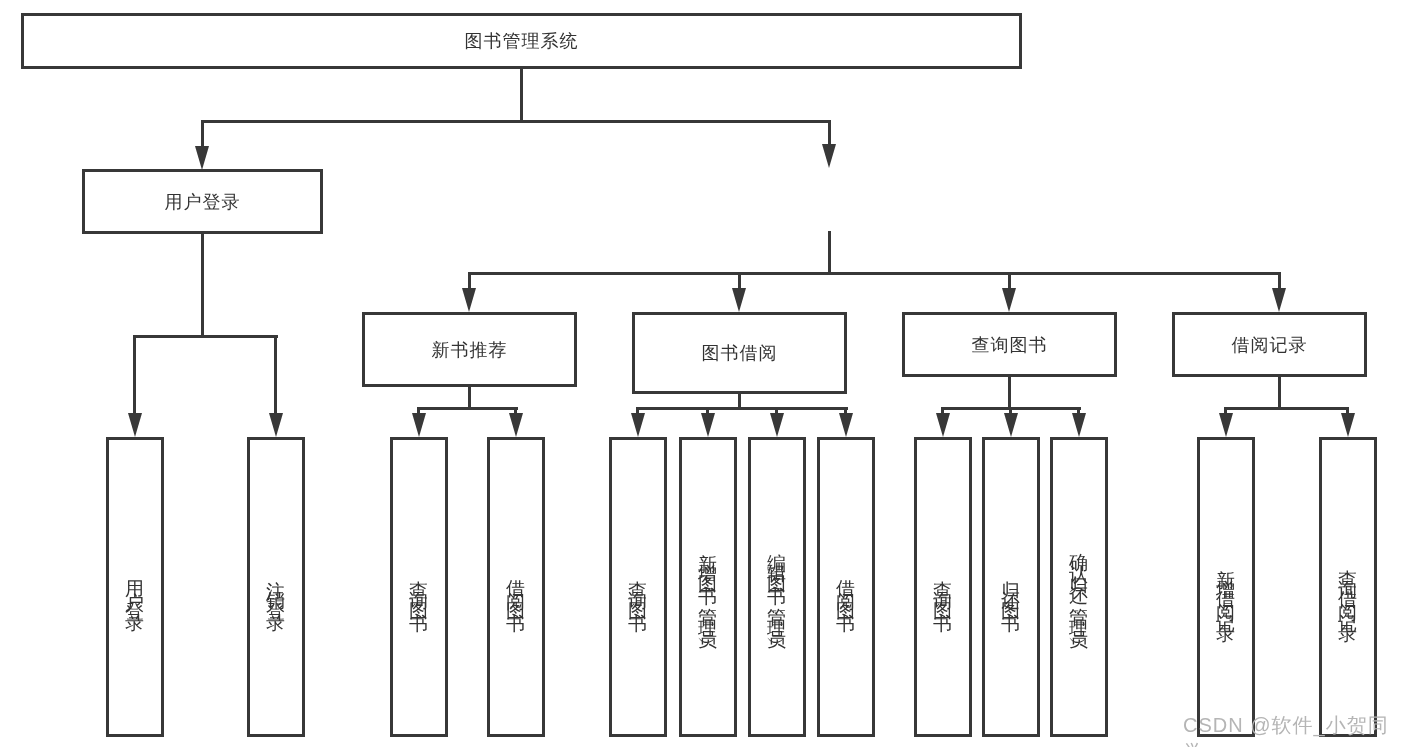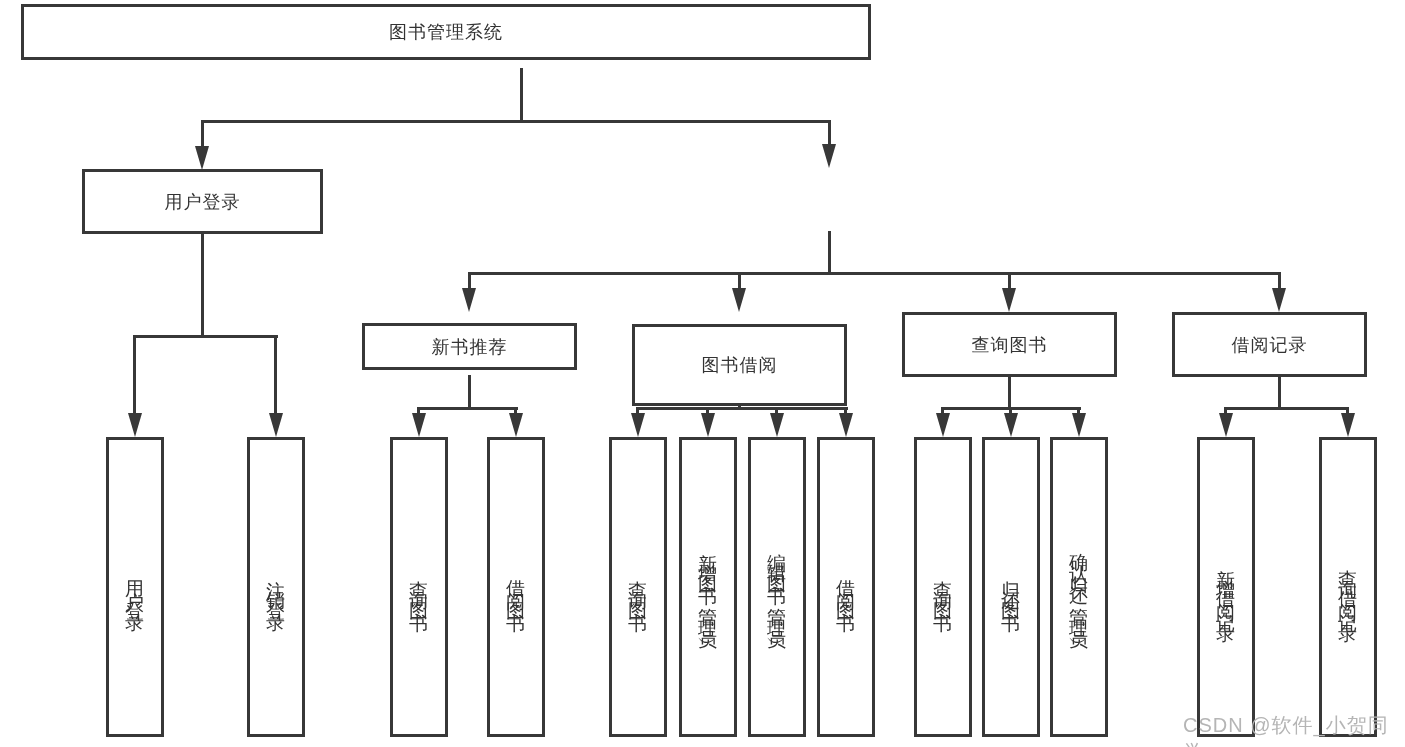--- a/index.html
+++ b/index.html
@@ -32,21 +32,21 @@
   .watermark {
     position:absolute; left:1183px; top:712px; z-index:5;
     font-size:20px; letter-spacing:1px; color:#b5b5b5;
   }
 </style>
 </head>
 <body>
 
 <div class="canvas">
 
-  <div class="node" style="left:21px;top:4px;width:850px;height:56px">
+  <div class="node" style="left:21px;top:13px;width:1001px;height:56px">
     <span>图书管理系统</span>
   </div>
 
   <div class="vl" style="left:520px;top:68px;height:53px"></div>
   <div class="hl" style="left:201px;top:120px;width:630px"></div>
   <div class="vl" style="left:201px;top:120px;height:28px"></div>
   <div class="vl" style="left:828px;top:120px;height:28px"></div>
   <div class="arw" style="left:195px;top:146px"></div>
   <div class="arw" style="left:822px;top:144px"></div>
 
@@ -65,24 +65,24 @@
   <div class="hl" style="left:468px;top:272px;width:813px"></div>
   <div class="vl" style="left:468px;top:272px;height:18px"></div>
   <div class="vl" style="left:738px;top:272px;height:18px"></div>
   <div class="vl" style="left:1008px;top:272px;height:18px"></div>
   <div class="vl" style="left:1278px;top:272px;height:18px"></div>
   <div class="arw" style="left:462px;top:288px"></div>
   <div class="arw" style="left:732px;top:288px"></div>
   <div class="arw" style="left:1002px;top:288px"></div>
   <div class="arw" style="left:1272px;top:288px"></div>
 
-  <div class="node" style="left:362px;top:323px;width:215px;height:47px">
+  <div class="node" style="left:362px;top:312px;width:215px;height:75px">
     <span>新书推荐</span>
   </div>
-  <div class="node" style="left:632px;top:324px;width:215px;height:82px">
+  <div class="node" style="left:632px;top:312px;width:215px;height:82px">
     <span>图书借阅</span>
   </div>
   <div class="node" style="left:902px;top:312px;width:215px;height:65px">
     <span>查询图书</span>
   </div>
   <div class="node" style="left:1172px;top:312px;width:195px;height:65px">
     <span>借阅记录</span>
   </div>
 
   <div class="vl" style="left:468px;top:375px;height:35px"></div>

